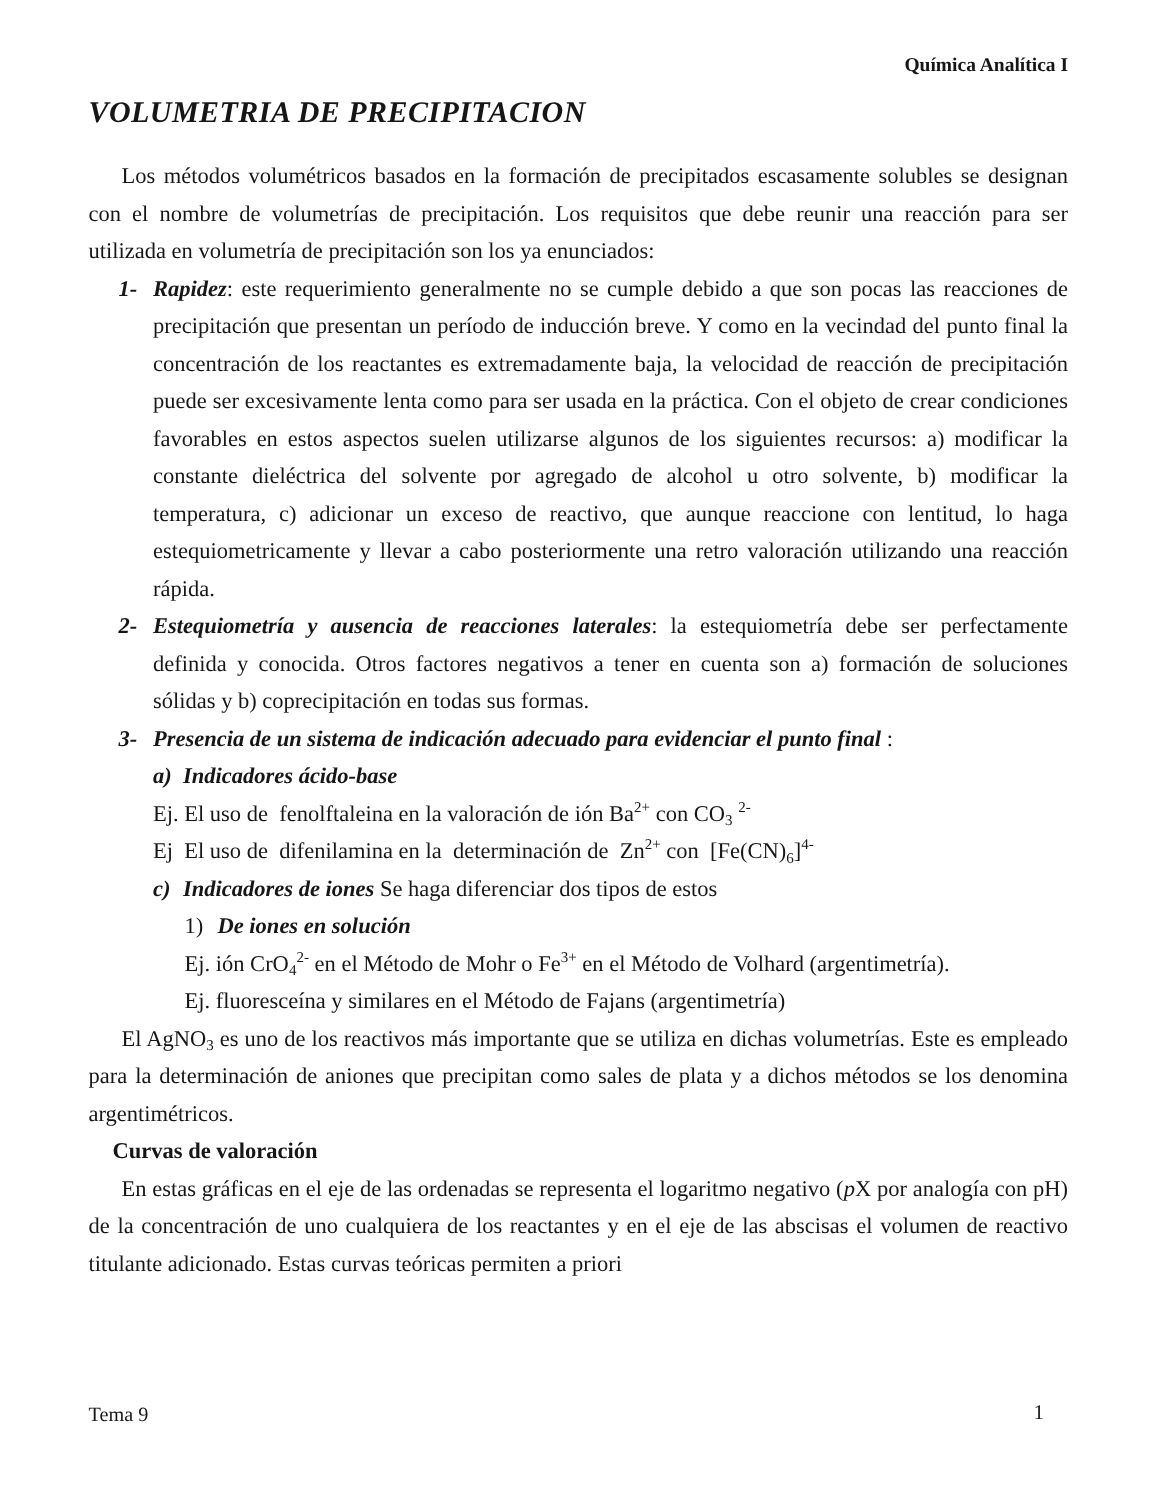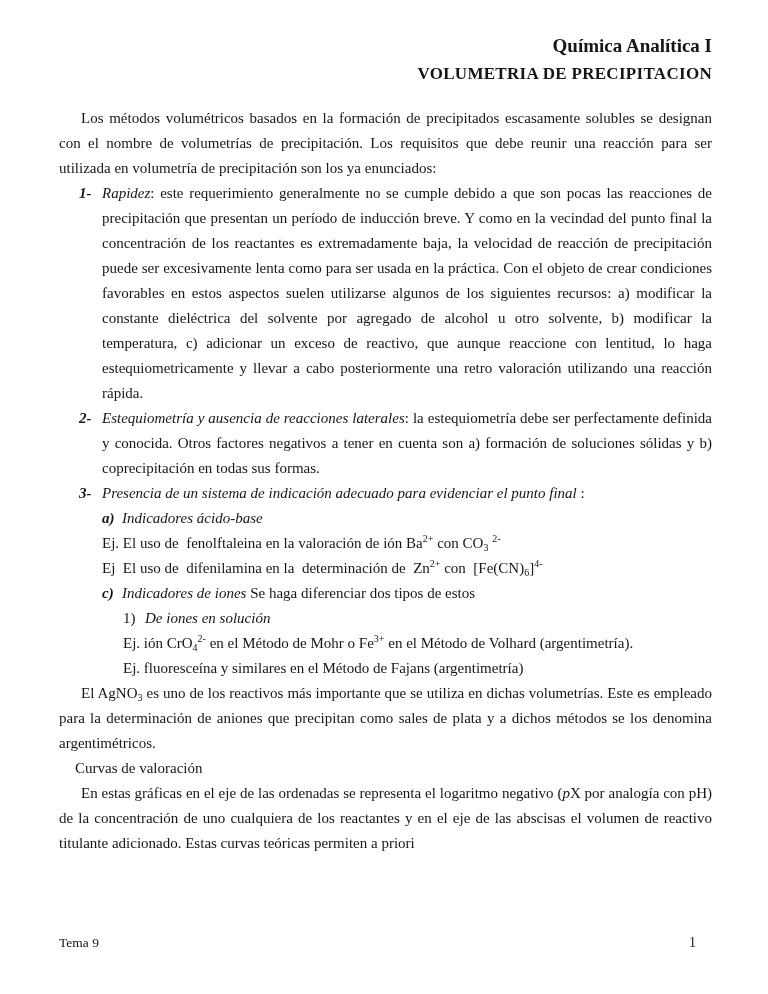--- a/index.html
+++ b/index.html
@@ -5,40 +5,40 @@
   * { margin:0; padding:0; box-sizing:border-box; }
   html, body { background:#ffffff; }
   body {
     width:768px; height:994px; position:relative; overflow:hidden;
     font-family:"Liberation Serif","DejaVu Serif",serif;
     color:#161616;
   }
   .page { position:absolute; inset:0; background:#ffffff; }
   .header-right {
     position:absolute; top:35px; right:56px;
-    font-weight:bold; font-size:19px;
+    font-weight:bold; font-size:13px;
   }
   .doc-title {
     position:absolute; top:64px; left:59px; width:653px;
-    text-align:right; font-weight:bold; font-size:17px; letter-spacing:0.3px;
+    text-align:left; font-weight:bold; font-size:20px; letter-spacing:0.3px;font-style:italic;
   }
   .doc-body {
     position:absolute; top:106px; left:59px; width:653px;
     font-size:15px; line-height:25px;
   }
   .block { text-align:justify; white-space:pre-wrap; }
   .para.indent { text-indent:22px; }
   .heading { font-weight:bold;margin-left:16px; }
   .item1 { position:relative; padding-left:43px; }
   .marker1 { position:absolute; left:20px; top:0; font-weight:bold; font-style:italic; }
   .item2 { margin-left:43px; }
   .item3 { margin-left:64px; }
   .marker2 { display:inline-block; min-width:20px; font-weight:bold; font-style:italic; }
   .marker3 { display:inline-block; min-width:22px; }
-  .b { font-weight:normal; }
+  .b { font-weight:bold; }
   .i { font-style:italic; }
   sup, sub { font-size:10px; line-height:0; vertical-align:baseline; position:relative; }
   sup { top:-6px; }
   sub { top:3px; }
   .footer-center {
     position:absolute; top:935px; left:59px; width:653px;
     text-align:left; font-weight:normal; font-size:13.5px;
   }
   .footer-page {
     position:absolute; top:935px; right:72px; font-size:14px;

